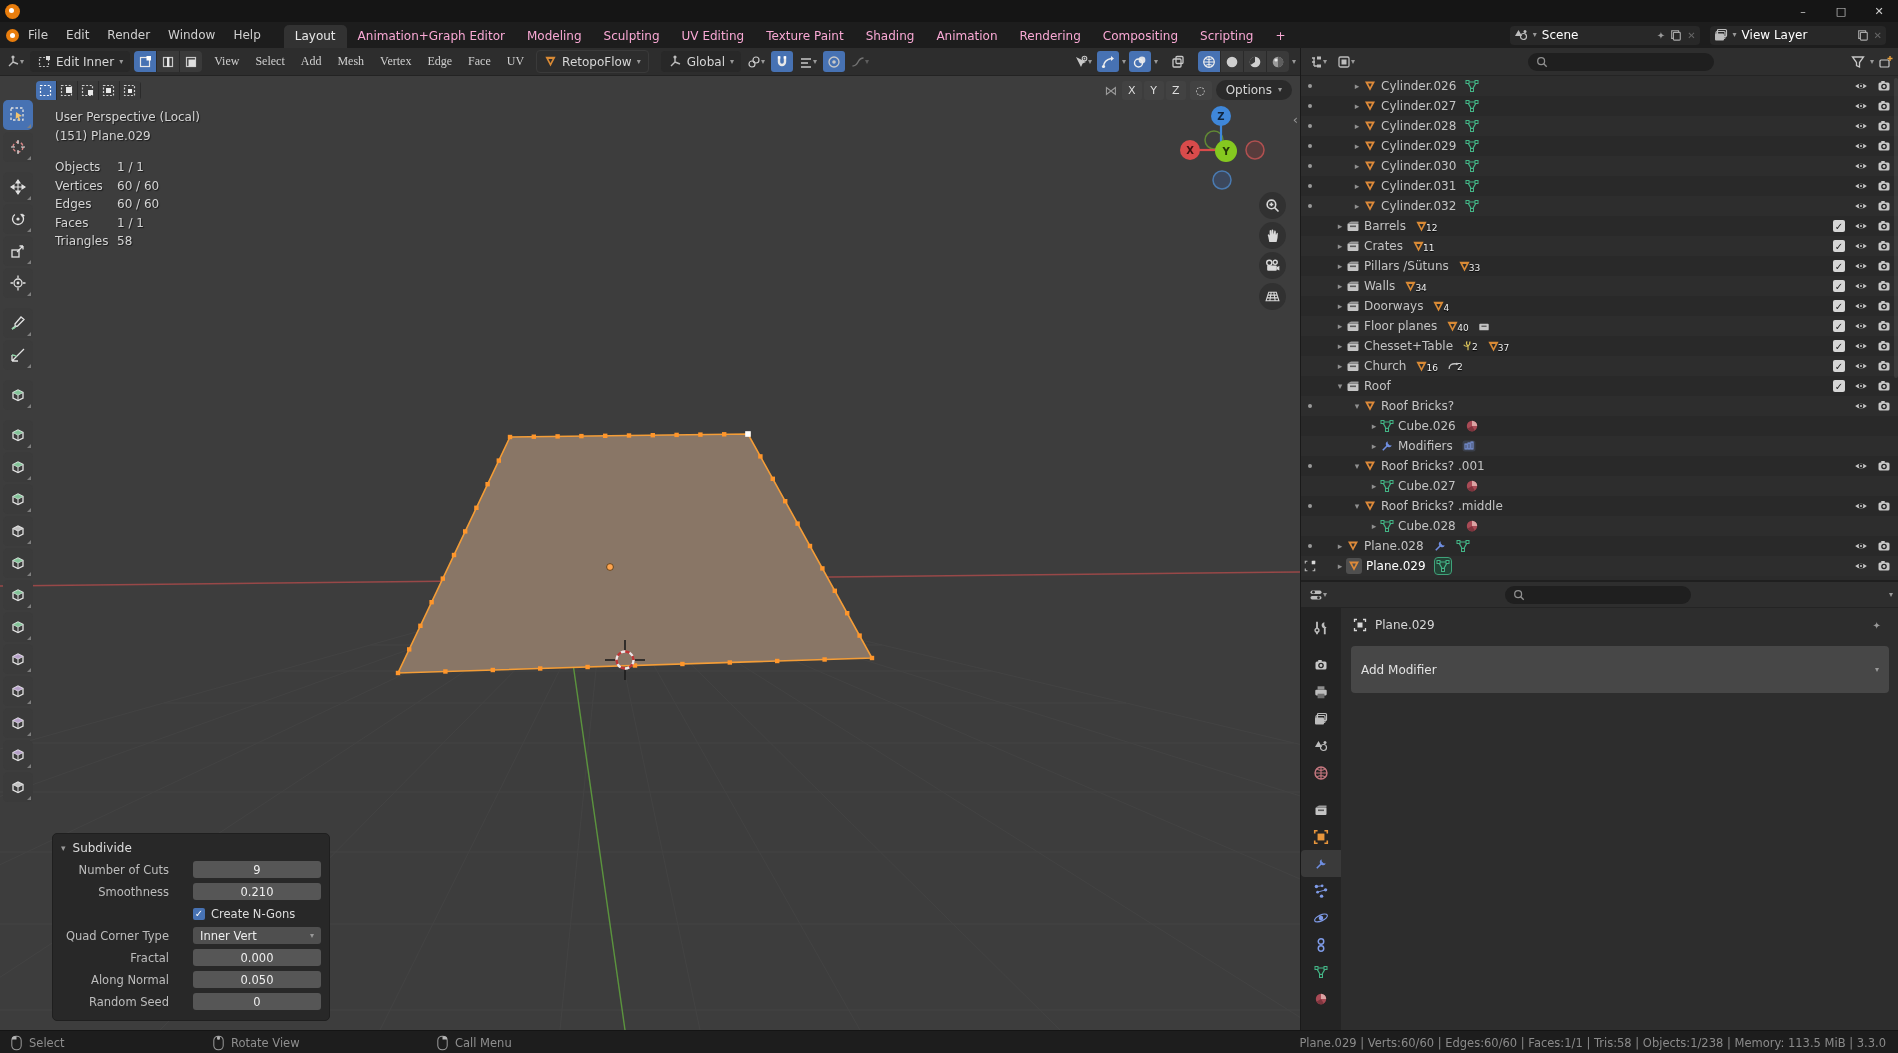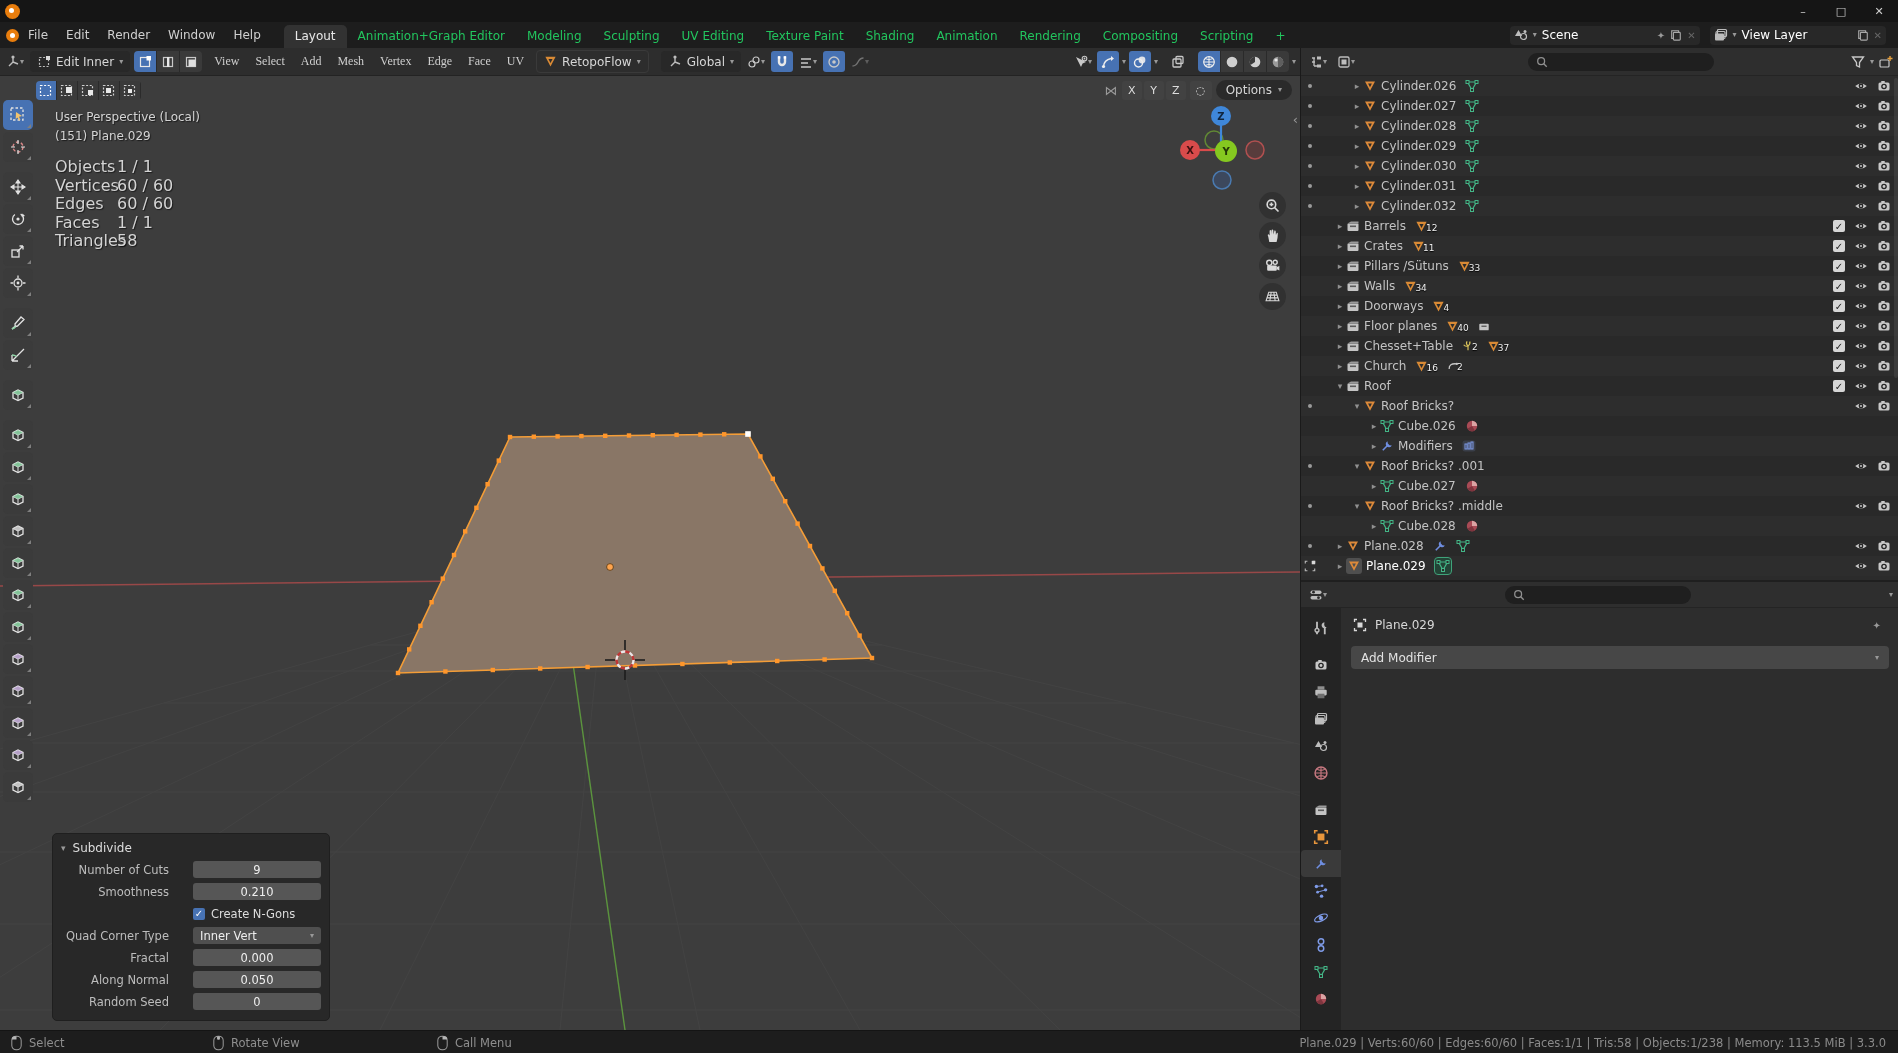--- a/index.html
+++ b/index.html
@@ -12,21 +12,21 @@
   .titlebar .ttext{color:#b9b9b9;font-size:11.5px;white-space:nowrap;}
   .winbtns{margin-left:auto;display:flex;height:22px;}
   .winbtn{width:38px;height:22px;display:flex;align-items:center;justify-content:center;color:#cfcfcf;font-size:11px;}
   .logo{width:15px;height:15px;border-radius:50%;background:#e87d0d;position:relative;flex:0 0 auto;}
   .logo:after{content:"";position:absolute;left:4px;top:4px;width:5px;height:5px;border-radius:50%;background:#fff;}
   
   .topbar{position:absolute;left:0;top:22px;width:100%;height:26px;background:#1d1d1d;
           display:flex;align-items:center;box-sizing:border-box;padding:0 6px;}
   .menu-item{padding:3px 9px;color:#cfcfcf;border-radius:3px;white-space:nowrap;}
   .wtabs{display:flex;align-items:flex-end;height:26px;margin-left:14px;justify-content:space-between;}
-  .wtab{padding:4px 11px 5px;color:#22c55e;font-size:12px;border-radius:5px 5px 0 0;white-space:nowrap;}
+  .wtab{padding:4px 11px 5px;color:#f9a8d4;font-size:12px;border-radius:5px 5px 0 0;white-space:nowrap;}
   .wtab.active{background:#323232;color:#e9e9e9;}
   .top-right{margin-left:auto;display:flex;gap:10px;align-items:center;padding-right:6px;}
   .selector{display:flex;align-items:center;height:19px;background:#282828;border-radius:4px;padding:0 4px;gap:5px;}
   .selector .name{color:#ffffff;min-width:110px;}
   .mini{color:#9a9a9a;font-size:10px;}
   .chev{font-size:8px;color:#999;line-height:1;}
   
   .toolheader{position:absolute;left:0;top:48px;width:1300px;height:28px;background:#2d2d2d;
               display:flex;align-items:center;gap:4px;padding:0 4px;box-sizing:border-box;border-bottom:1px solid #232323;}
   .dd{display:inline-flex;align-items:center;gap:5px;height:21px;background:#282828;border-radius:4px;padding:0 7px;white-space:nowrap;color:#d6d6d6;}
@@ -59,34 +59,34 @@
   .scrollbar{position:absolute;right:1px;top:30px;width:4px;height:300px;background:#4a4a4a;border-radius:2px;opacity:.5;}
   
   .props{position:absolute;left:0;top:532px;width:598px;height:450px;background:#2d2d2d;border-top:2px solid #1f1f1f;box-sizing:border-box;}
   .pr-header{height:26px;background:#2e2e2e;border-bottom:1px solid #242424;display:flex;align-items:center;padding:0 6px;gap:6px;box-sizing:border-box;}
   .tabstrip{position:absolute;left:0;top:26px;width:40px;height:424px;background:#242424;display:flex;flex-direction:column;align-items:center;padding-top:6px;box-sizing:border-box;}
   .ptab{width:40px;height:27px;display:flex;align-items:center;justify-content:center;}
   .ptab.active{background:#3a3a3a;border-radius:4px 0 0 4px;}
   .ptab.gap{margin-top:10px;}
   .prop-content{position:absolute;left:40px;top:26px;width:558px;height:424px;}
   .breadcrumb{display:flex;align-items:center;gap:8px;padding:10px 10px 0 12px;color:#d8d8d8;}
-  .addmod{margin:14px 10px 0 10px;height:23px;background:#474747;border-radius:4px;display:flex;align-items:center;padding:0 10px;color:#e2e2e2;justify-content:space-between;}
+  .addmod{margin:14px 10px 0 10px;height:23px;background:#474747;border-radius:4px;display:flex;align-items:center;padding:12px 10px;color:#e2e2e2;justify-content:space-between;}
   
   .vp{position:absolute;left:0;top:76px;width:1300px;height:954px;background:#3d3d3d;overflow:hidden;}
   .vp-canvas{position:absolute;left:0;top:0;}
   .toolcol{position:absolute;left:3px;top:24px;display:flex;flex-direction:column;gap:2px;}
   .tool{width:30px;height:30px;background:#3b3b3b;border-radius:5px;display:flex;align-items:center;justify-content:center;position:relative;}
   .tool.on{background:#4772b3;}
   .tool .corner{position:absolute;right:2px;bottom:2px;width:0;height:0;border-left:4px solid transparent;border-bottom:4px solid #7f7f7f;}
   .tool.gapb{margin-bottom:8px;}
   .tsrow{position:absolute;left:36px;top:5px;display:flex;border-radius:4px;overflow:hidden;}
   .tsbtn{width:20px;height:19px;background:#3a3a3a;display:flex;align-items:center;justify-content:center;border-right:1px solid #2b2b2b;}
   .tsbtn.on{background:#4772b3;}
   .vp-text{position:absolute;left:55px;top:32px;color:#d4d4d4;font-size:12px;text-shadow:1px 1px 1px rgba(0,0,0,.55);line-height:19px;}
-  .vp-stats{position:absolute;left:55px;top:82px;color:#d4d4d4;font-size:16px;text-shadow:1px 1px 1px rgba(0,0,0,.55);}
+  .vp-stats{position:absolute;left:55px;top:82px;color:#d4d4d4;font-size:12px;text-shadow:1px 1px 1px rgba(0,0,0,.55);}
   .vp-stats .srow{display:flex;line-height:18.5px;}
   .vp-stats .sl{width:62px;}
   .opts-row{position:absolute;right:8px;top:4px;display:flex;align-items:center;gap:4px;}
   .axbtn{width:20px;height:19px;background:#424242;border-radius:3px;display:flex;align-items:center;justify-content:center;color:#dedede;font-size:11px;}
   .optbtn{height:20px;background:#2a2a2a;border-radius:10px;padding:0 10px;display:flex;align-items:center;gap:6px;color:#d6d6d6;}
   .navgizmo{position:absolute;right:26px;top:24px;}
   .sidebtn{position:absolute;width:27px;height:27px;border-radius:50%;background:rgba(42,42,42,.62);display:flex;align-items:center;justify-content:center;}
   .collapse{position:absolute;right:2px;top:36px;color:#9a9a9a;font-size:13px;}
   
   .subpanel{position:absolute;left:52px;top:757px;width:278px;height:188px;background:rgba(40,40,40,.96);border:1px solid #1f1f1f;border-radius:5px;box-sizing:border-box;padding:5px 8px;}

